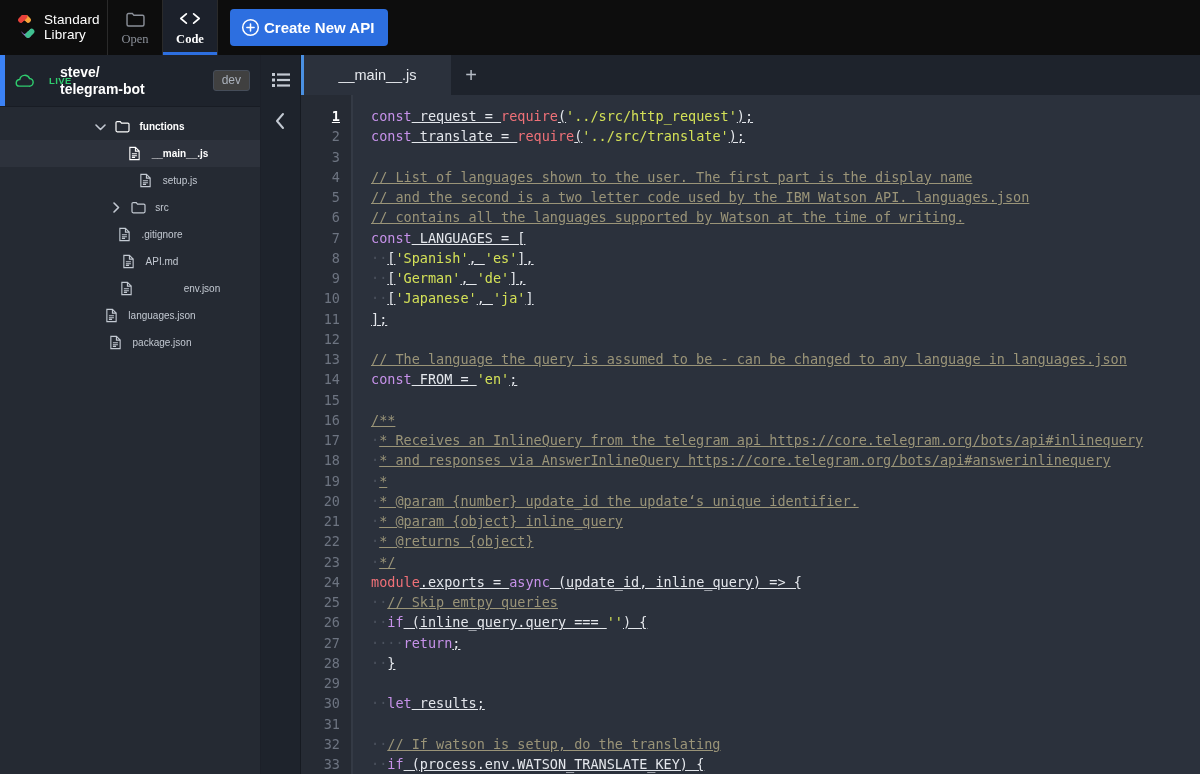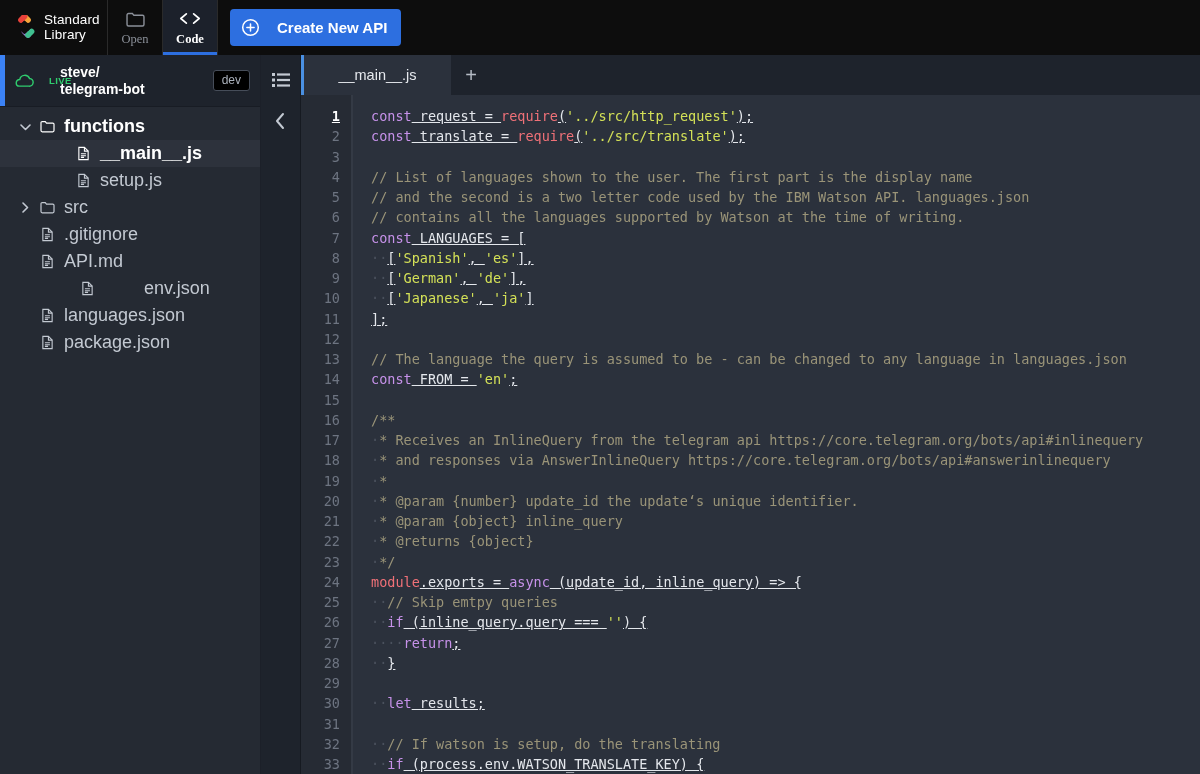--- a/index.html
+++ b/index.html
@@ -44,21 +44,21 @@
   .navtab.active .lbl { font-weight: 700; }
   .navtab.active::after {
     content: ""; position: absolute; left: 0; right: 0; bottom: 0;
     height: 3px; background: #2d6fe0;
   }
   .create-btn {
     margin: 9px 0 9px 12px;
     height: 37px; padding: 0 14px 0 11px;
     background: #2d6fe0; border: none; border-radius: 4px;
     color: #fff; font-size: 15px; font-weight: 700;
-    display: flex; align-items: center; gap: 17px;
+    display: flex; align-items: center; gap: 4px;
     cursor: pointer; font-family: "Liberation Sans", sans-serif;
     align-self: center;
   }
 
   
   .body { flex: 1 1 auto; display: flex; min-height: 0; }
 
   
   .sidebar {
     width: 261px; flex: 0 0 261px;
@@ -82,28 +82,29 @@
     width: 42px; flex: 0 0 42px;
     display: flex; flex-direction: row; align-items: center; gap: 14px;
   }
   .live .lbl { color: #2fcc6e; font-size: 9.5px; font-weight: 700; letter-spacing: .4px; }
   .proj-name {
     color: #fff; font-size: 14px; font-weight: 700;
     line-height: 17px; margin-left: 4px;
   }
   .dev-badge {
     margin-left: auto;
-    background: #000000; border: 1px solid #464d59; border-radius: 3px;
+    background: #404040; border: 1px solid #464d59; border-radius: 3px;
     color: #aab1bc; font-size: 12px; padding: 2px 8px 3px;
   }
   .tree { padding-top: 6px; flex: 1 1 auto; overflow: hidden; }
   .row {
     height: 27px; display: flex; align-items: center;
-    color: #c3c9d2; font-size: 18px; cursor: pointer;
+    color: #c3c9d2; font-size: 10px; cursor: pointer;
     white-space: nowrap;
+    justify-content: center;
   }
   .row.active { background: #2d323c; color: #fff; font-weight: 700; }
   .row.bold { color: #fff; font-weight: 700; }
   .row .caret {
     width: 22px; flex: 0 0 22px; display: flex;
     align-items: center; justify-content: center; color: #c3c9d2;
   }
   .row .ficon {
     width: 22px; flex: 0 0 22px; display: flex;
     align-items: center; justify-content: center;
@@ -153,21 +154,21 @@
   }
   .gutter .ln.cur {
     color: #fff; font-weight: 700; text-decoration: underline;
   }
   .code {
     flex: 1 1 auto; padding: 11px 0 0 18px;
     white-space: pre; color: #e4e7ec; overflow: hidden;
   }
   .c-key { color: #c792ea; }
   .c-str { color: #d4e157; }
-  .c-com { color: #9a9478; }
+  .c-com { color: #9a9478; text-decoration: underline; }
   .c-fn  { color: #f07178; }
   .c-pl  { color: #e4e7ec; text-decoration: underline; }
   .c-ws  { color: #4a515d; }
 </style>
 </head>
 <body>
 
 <div class="app">
 
   <div class="topbar">

